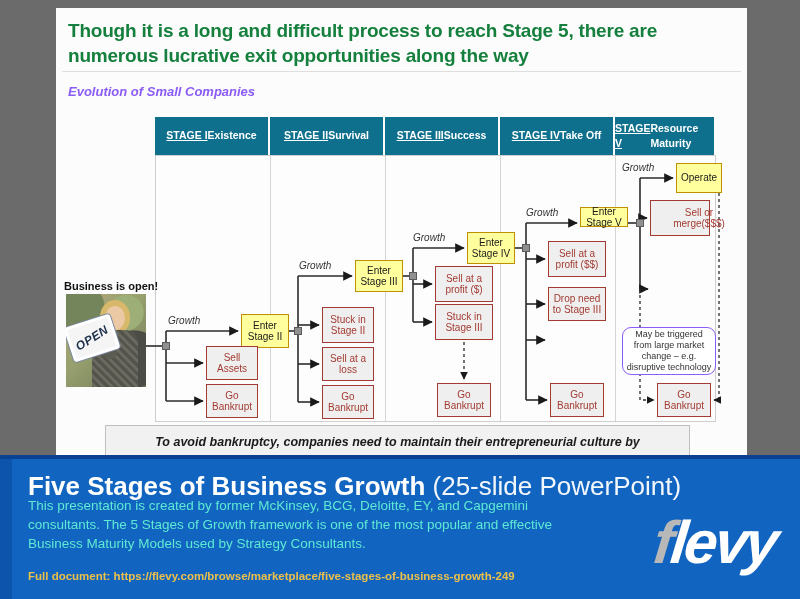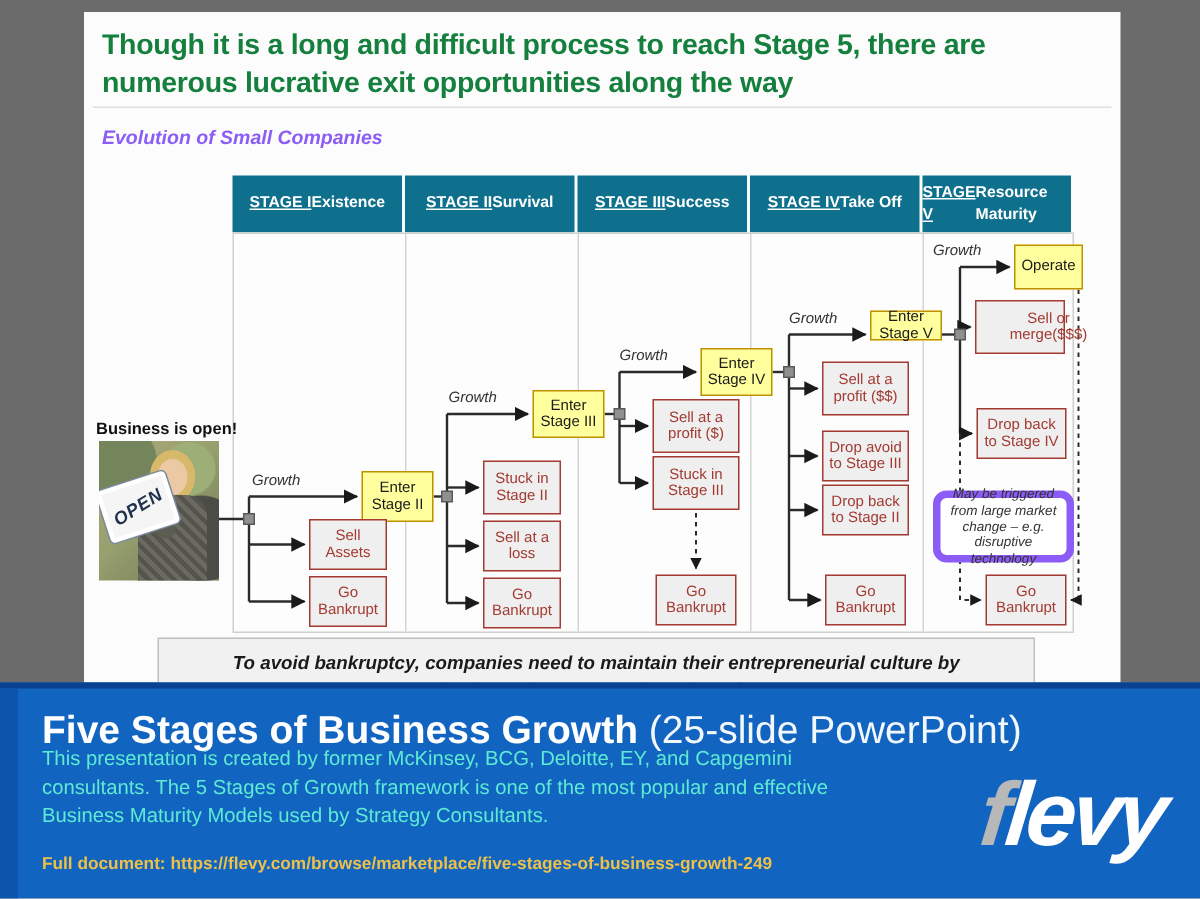--- a/index.html
+++ b/index.html
@@ -51,23 +51,23 @@
   }
   .outcome{
     background:#EFEFEF;border:1.5px solid #A33B33;color:#A33B33;
     font-size:10px;
   }
   .growth{
     position:absolute;font-size:10px;font-style:italic;color:#333;
   }
   .note-bubble{
     position:absolute;left:566px;top:319px;width:94px;height:48px;
-    background:#FFFFFF;border:5px solid #8b5cf6;border-radius:9px;
+    background:#FFFFFF;border:1px solid #8b5cf6;border-radius:9px;
     display:flex;align-items:center;justify-content:center;text-align:center;
-    font-size:9px;font-style:italic;color:#333;line-height:1.2;padding:2px;
+    font-size:9px;color:#333;line-height:1.2;padding:2px;
     box-sizing:border-box;
   }
   #connectors{position:absolute;left:0;top:0;pointer-events:none;}
   
   .photo-caption{position:absolute;left:8px;top:272px;font-size:11px;font-weight:bold;color:#111;}
   .photo{
     position:absolute;left:10px;top:286px;width:80px;height:93px;overflow:hidden;
     background:
       radial-gradient(circle at 75% 20%, #9dae77 0 18%, transparent 19%),
       radial-gradient(circle at 15% 15%, #74855c 0 25%, transparent 26%),
@@ -248,26 +248,24 @@
 
   <div class="flow-box outcome" style="left:266px;top:299px;width:52px;height:36px;">Stuck in Stage II</div>
   <div class="flow-box outcome" style="left:266px;top:339px;width:52px;height:34px;">Sell at a loss</div>
   <div class="flow-box outcome" style="left:266px;top:377px;width:52px;height:34px;">Go Bankrupt</div>
 
   <div class="flow-box outcome" style="left:379px;top:258px;width:58px;height:36px;">Sell at a profit ($)</div>
   <div class="flow-box outcome" style="left:379px;top:296px;width:58px;height:36px;">Stuck in Stage III</div>
   <div class="flow-box outcome" style="left:381px;top:375px;width:54px;height:34px;">Go Bankrupt</div>
 
   <div class="flow-box outcome" style="left:492px;top:233px;width:58px;height:36px;">Sell at a profit ($$)</div>
-  <div class="flow-box outcome" style="left:492px;top:279px;width:58px;height:34px;">Drop avoid to Stage III</div>
-  <div class="flow-box outcome" style="left:492px;top:315px;width:58px;height:34px;">Drop back to Stage II</div>
+  <div class="flow-box outcome" style="left:492px;top:279px;width:58px;height:34px;">Drop need to Stage III</div>
   <div class="flow-box outcome" style="left:494px;top:375px;width:54px;height:34px;">Go Bankrupt</div>
 
   <div class="flow-box outcome" style="left:594px;top:192px;width:60px;height:36px;padding-left:40px;">Sell or merge($$$)</div>
-  <div class="flow-box outcome" style="left:595px;top:264px;width:60px;height:34px;">Drop back to Stage IV</div>
   <div class="note-bubble">May be triggered from large market change – e.g. disruptive technology</div>
   <div class="flow-box outcome" style="left:601px;top:375px;width:54px;height:34px;">Go Bankrupt</div>
 
   <div class="footer-note">
     <span>To avoid bankruptcy, companies need to maintain their entrepreneurial culture by continuing to innovate and staying relevant</span>
   </div>
 </div>
 
 <div id="banner">
   <div class="edge-top"></div>

